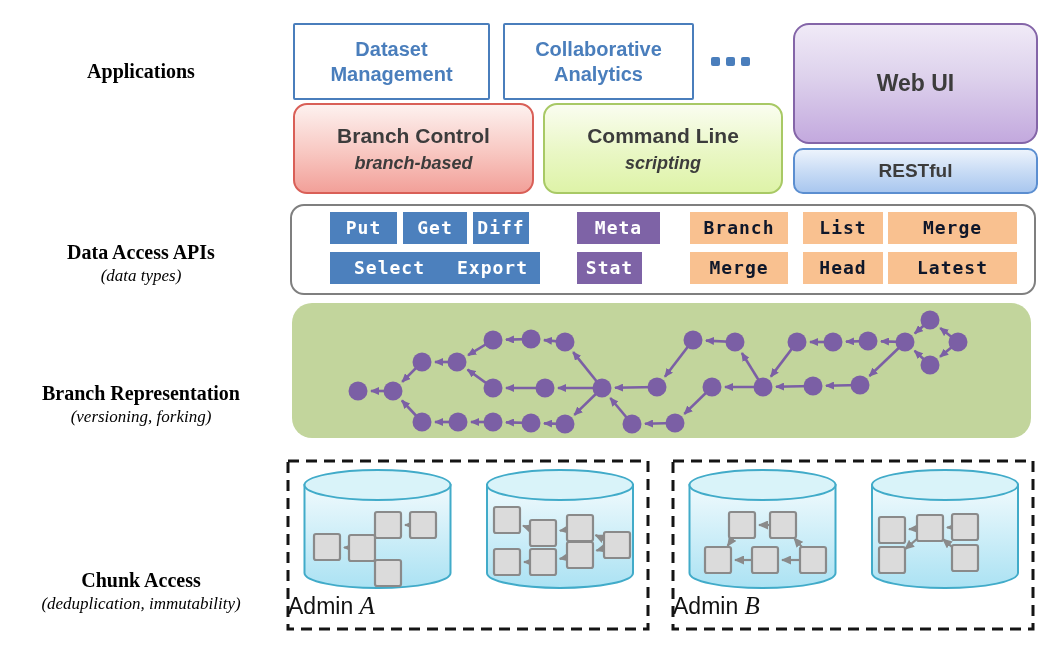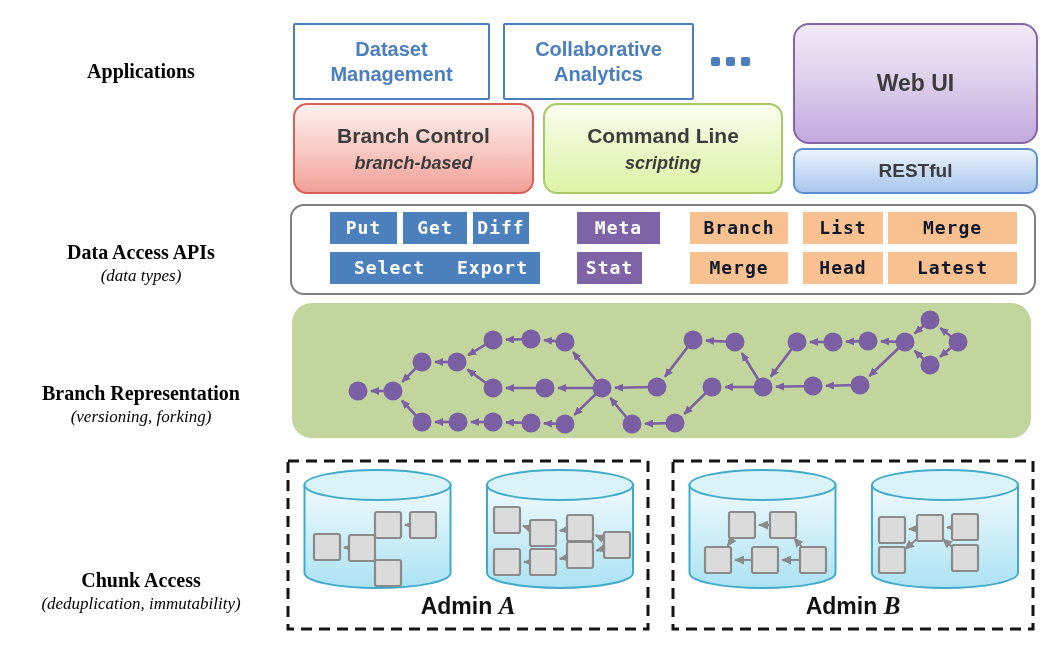--- a/index.html
+++ b/index.html
@@ -61,22 +61,22 @@
   #t-merge{left:398px;top:46px;width:98px} #t-head{left:511px;top:46px;width:80px}
   #t-latest{left:596px;top:46px;width:129px}
 
   
   #branch-panel{position:absolute;left:292px;top:303px;width:739px;height:135px;
       background:#c2d59c;border-radius:20px;}
   #branch-svg{position:absolute;left:0;top:0;}
 
   
   #storage-svg{position:absolute;left:283px;top:455px;}
-  .admin-label{position:absolute;top:592px;width:360px;text-align:center;
-      font-size:23px;font-weight:bold;color:#111;z-index:2;}
+  .admin-label{position:absolute;top:592px;width:360px;
+      font-size:23px;font-weight:normal;color:#111;z-index:2;}
   #admin-a{left:288px} #admin-b{left:673px}
   .admin-var{font-family:"Liberation Serif",serif;font-style:italic;font-size:25px;}
 </style>
 </head>
 <body>
 
 <div id="canvas">
 
   <div class="layer-label" id="label-applications">
     <div class="layer-title">Applications</div>

